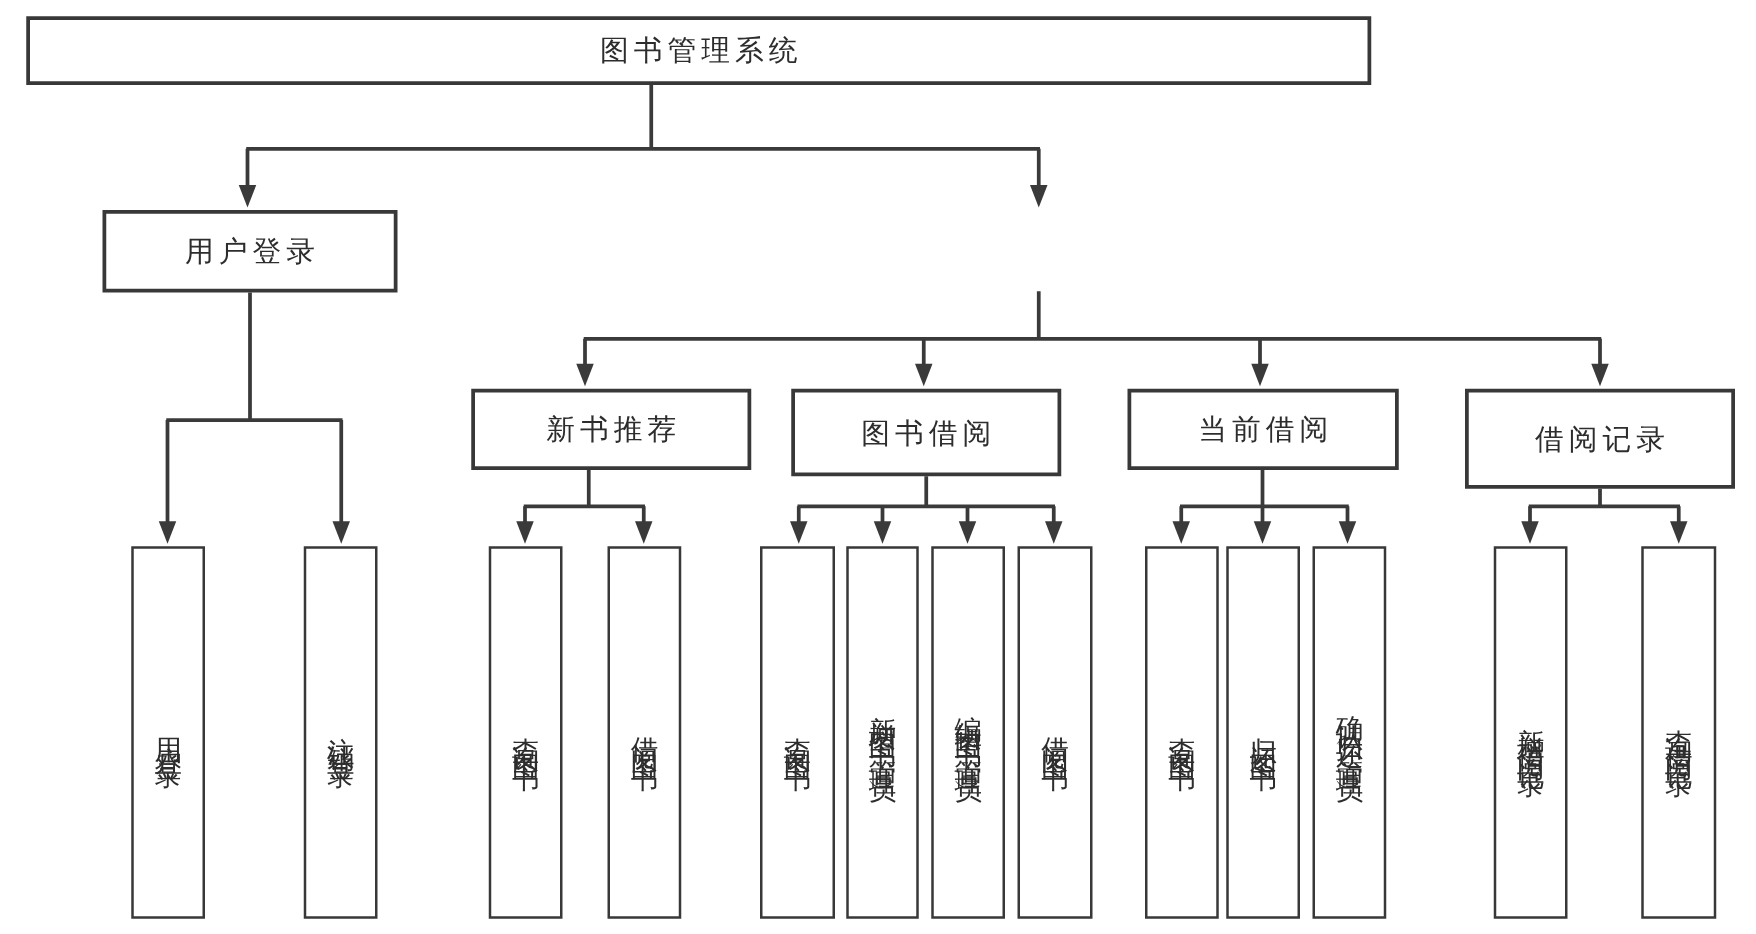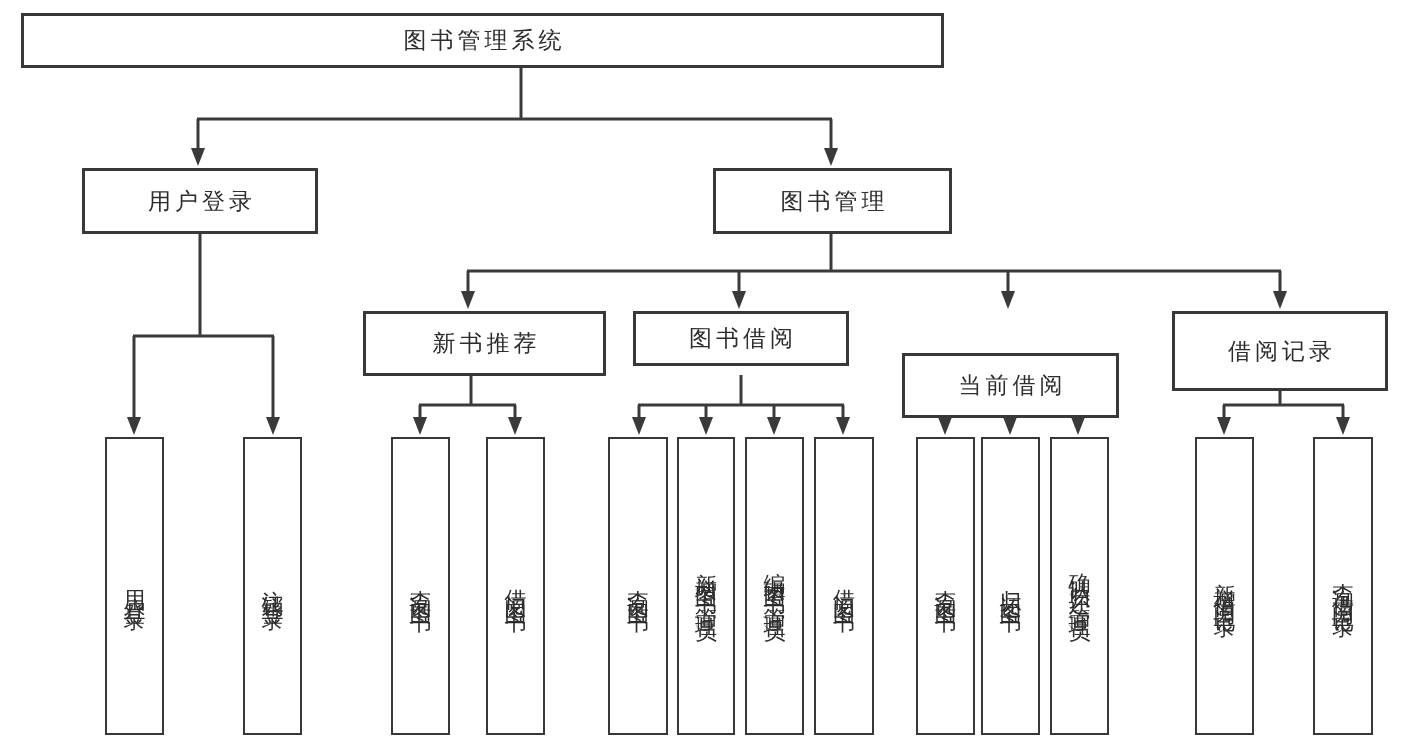--- a/index.html
+++ b/index.html
@@ -136,38 +136,35 @@
       <polygon points="1071,417 1085,417 1078,435"></polygon>
 
     <line x1="1280" y1="375" x2="1280" y2="406"></line>
     <line x1="1223" y1="405" x2="1344" y2="405"></line>
     <line x1="1224" y1="405" x2="1224" y2="421"></line>
       <polygon points="1217,417 1231,417 1224,435"></polygon>
     <line x1="1343" y1="405" x2="1343" y2="421"></line>
       <polygon points="1336,417 1350,417 1343,435"></polygon>
   </svg>
 
-  <div class="box" style="left:21px; top:13px; width:923px; height:55px;">
+  <div class="box" style="left:21px; top:13px; width:1076px; height:55px;">
     <span class="lbl">图书管理系统</span>
   </div>
 
   <div class="box" style="left:82px; top:168px; width:236px; height:66px;">
     <span class="lbl">用户登录</span>
   </div>
-  <div class="box" style="left:713px; top:168px; width:239px; height:66px;">
-    <span class="lbl">图书管理</span>
-  </div>
-
-  <div class="box" style="left:363px; top:311px; width:243px; height:65px;justify-content:center;">
+
+  <div class="box" style="left:377px; top:311px; width:224px; height:65px;justify-content:center;">
     <span class="lbl">新书推荐</span>
   </div>
-  <div class="box" style="left:633px; top:311px; width:216px; height:55px;">
+  <div class="box" style="left:633px; top:311px; width:216px; height:70px;">
     <span class="lbl">图书借阅</span>
   </div>
-  <div class="box" style="left:902px; top:311px; width:217px; height:65px;margin-top:42px;">
+  <div class="box" style="left:902px; top:311px; width:217px; height:65px;">
     <span class="lbl">当前借阅</span>
   </div>
   <div class="box" style="left:1172px; top:311px; width:216px; height:80px;">
     <span class="lbl">借阅记录</span>
   </div>
 
   <div class="leaf" style="left:105px; top:437px; width:59px; height:298px;">
     <span class="vlbl">用户登录</span>
   </div>
   <div class="leaf" style="left:243px; top:437px; width:59px; height:298px;">

